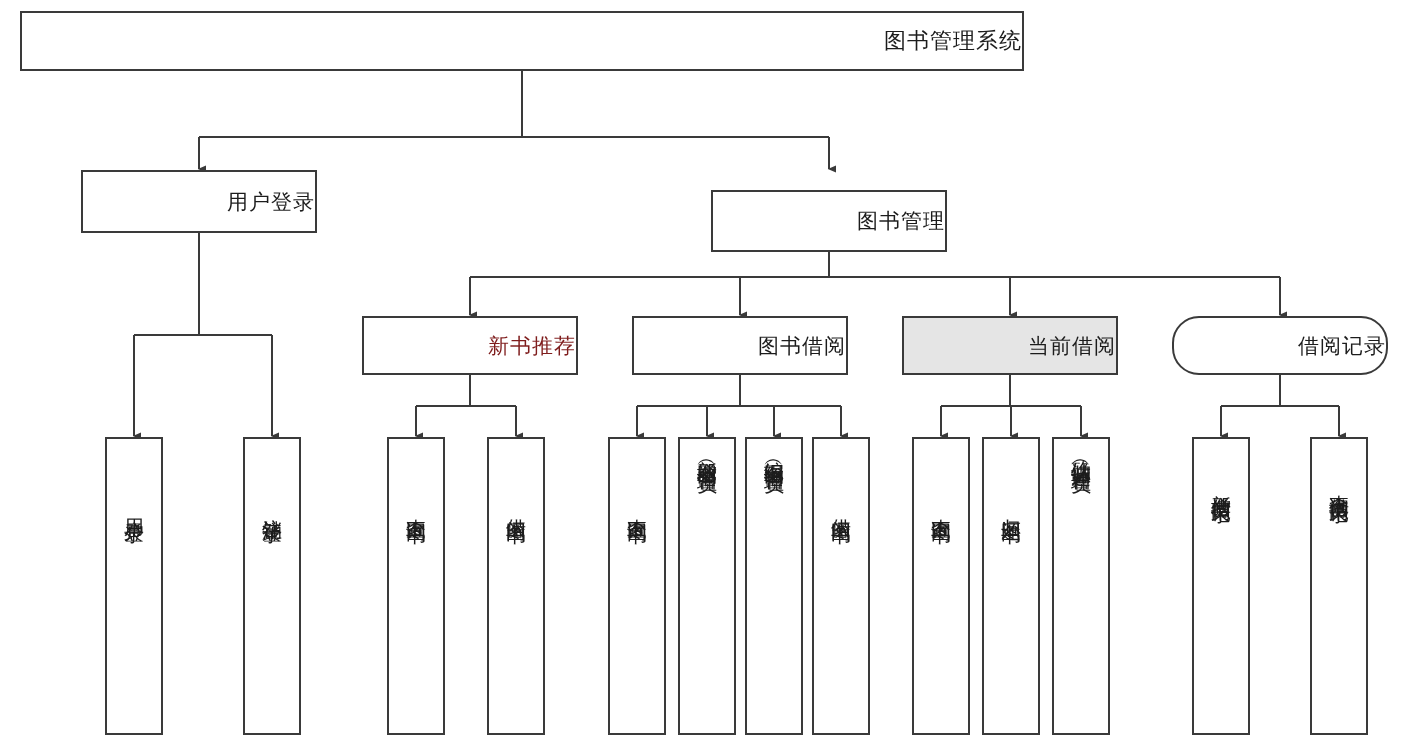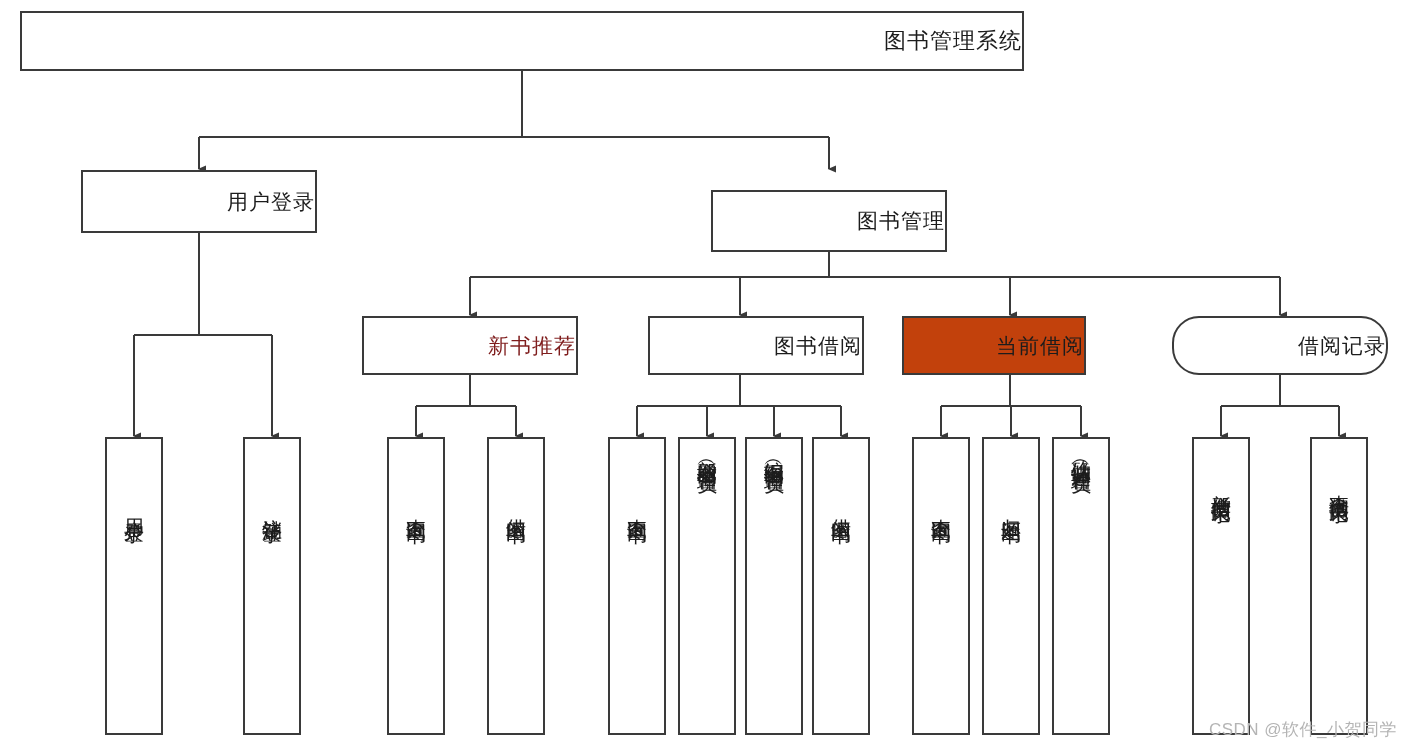--- a/index.html
+++ b/index.html
@@ -118,24 +118,24 @@
       </div>
       <div class="node horiz" style="left: 81px; top: 170px; width: 236px; height: 63px; border-color: rgb(58, 58, 58); background: rgb(255, 255, 255); color: rgb(28, 28, 28);">
         <span class="node-label">用户登录</span>
       </div>
       <div class="node horiz" style="left: 711px; top: 170px; width: 236px; height: 62px; border-color: rgb(58, 58, 58); background: rgb(255, 255, 255); color: rgb(28, 28, 28); margin-top: 20px;">
         <span class="node-label">图书管理</span>
       </div>
       <div class="node horiz" style="left: 362px; top: 316px; width: 216px; height: 59px; border-color: rgb(58, 58, 58); background: rgb(255, 255, 255); color: #7f1d1d;">
         <span class="node-label">新书推荐</span>
       </div>
-      <div class="node horiz" style="left: 632px; top: 316px; width: 216px; height: 59px; border-color: rgb(58, 58, 58); background: rgb(255, 255, 255); color: rgb(28, 28, 28); margin-left: 16px;">
+      <div class="node horiz" style="left: 632px; top: 316px; width: 216px; height: 59px; border-color: rgb(58, 58, 58); background: rgb(255, 255, 255); color: rgb(28, 28, 28);">
         <span class="node-label">图书借阅</span>
       </div>
-      <div class="node horiz" style="left: 902px; top: 316px; width: 184px; height: 59px; border-color: rgb(58, 58, 58); background: #c2410c; color: rgb(28, 28, 28);">
+      <div class="node horiz" style="left: 902px; top: 316px; width: 216px; height: 59px; border-color: rgb(58, 58, 58); background: #e5e5e5; color: rgb(28, 28, 28);">
         <span class="node-label">当前借阅</span>
       </div>
       <div class="node horiz" style="left: 1172px; top: 316px; width: 216px; height: 59px; border-color: rgb(58, 58, 58); background: rgb(255, 255, 255); color: rgb(28, 28, 28); border-radius: 27px;">
         <span class="node-label">借阅记录</span>
       </div>
       <div class="node vert" style="left: 105px; top: 437px; width: 58px; height: 298px; border-color: rgb(58, 58, 58); background: rgb(255, 255, 255); color: rgb(28, 28, 28);">
         <span class="node-label" style="margin-top: 64px;">用户登录</span>
       </div>
       <div class="node vert" style="left: 243px; top: 437px; width: 58px; height: 298px; border-color: rgb(58, 58, 58); background: rgb(255, 255, 255); color: rgb(28, 28, 28);">
         <span class="node-label" style="margin-top: 64px;">注销登录</span>
@@ -167,14 +167,13 @@
       <div class="node vert" style="left: 1052px; top: 437px; width: 58px; height: 298px; border-color: rgb(58, 58, 58); background: rgb(255, 255, 255); color: rgb(28, 28, 28);">
         <span class="node-label" style="margin-top: 6px;">确认归还（管理员）</span>
       </div>
       <div class="node vert" style="left: 1192px; top: 437px; width: 58px; height: 298px; border-color: rgb(58, 58, 58); background: rgb(255, 255, 255); color: rgb(28, 28, 28);">
         <span class="node-label" style="margin-top: 40px;">新增借阅记录</span>
       </div>
       <div class="node vert" style="left: 1310px; top: 437px; width: 58px; height: 298px; border-color: rgb(58, 58, 58); background: rgb(255, 255, 255); color: rgb(28, 28, 28);">
         <span class="node-label" style="margin-top: 40px;">查询借阅记录</span>
       </div>
     </div>
-  <div class="watermark">CSDN @软件_小贺同学</div>
 </div>
 
 </body></html>

